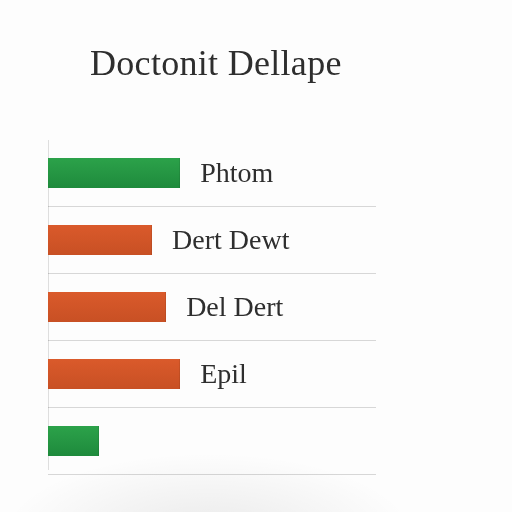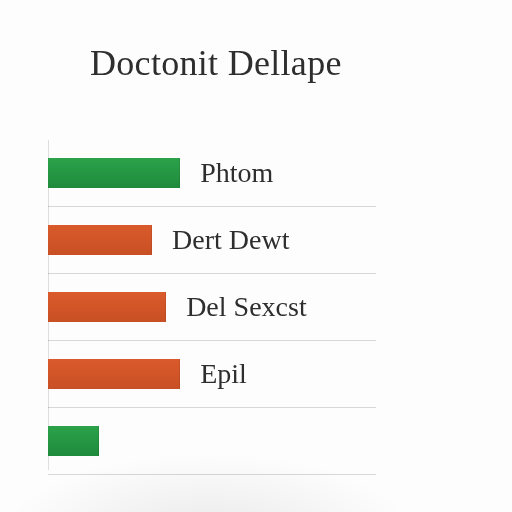--- a/index.html
+++ b/index.html
@@ -89,21 +89,21 @@
       <div class="label">Phtom</div>
     </div>
 
     <div class="row">
       <div class="bar" style="width: 31.4286%;"></div>
       <div class="label">Dert Dewt</div>
     </div>
 
     <div class="row">
       <div class="bar" style="width: 35.7143%;"></div>
-      <div class="label">Del Sexcst</div>
+      <div class="label">Del Dert</div>
     </div>
 
     <div class="row">
       <div class="bar" style="width: 40%;"></div>
       <div class="label">Epil</div>
     </div>
 
     <div class="row">
       <div class="bar green" style="width: 15.2381%;"></div>
     </div>

